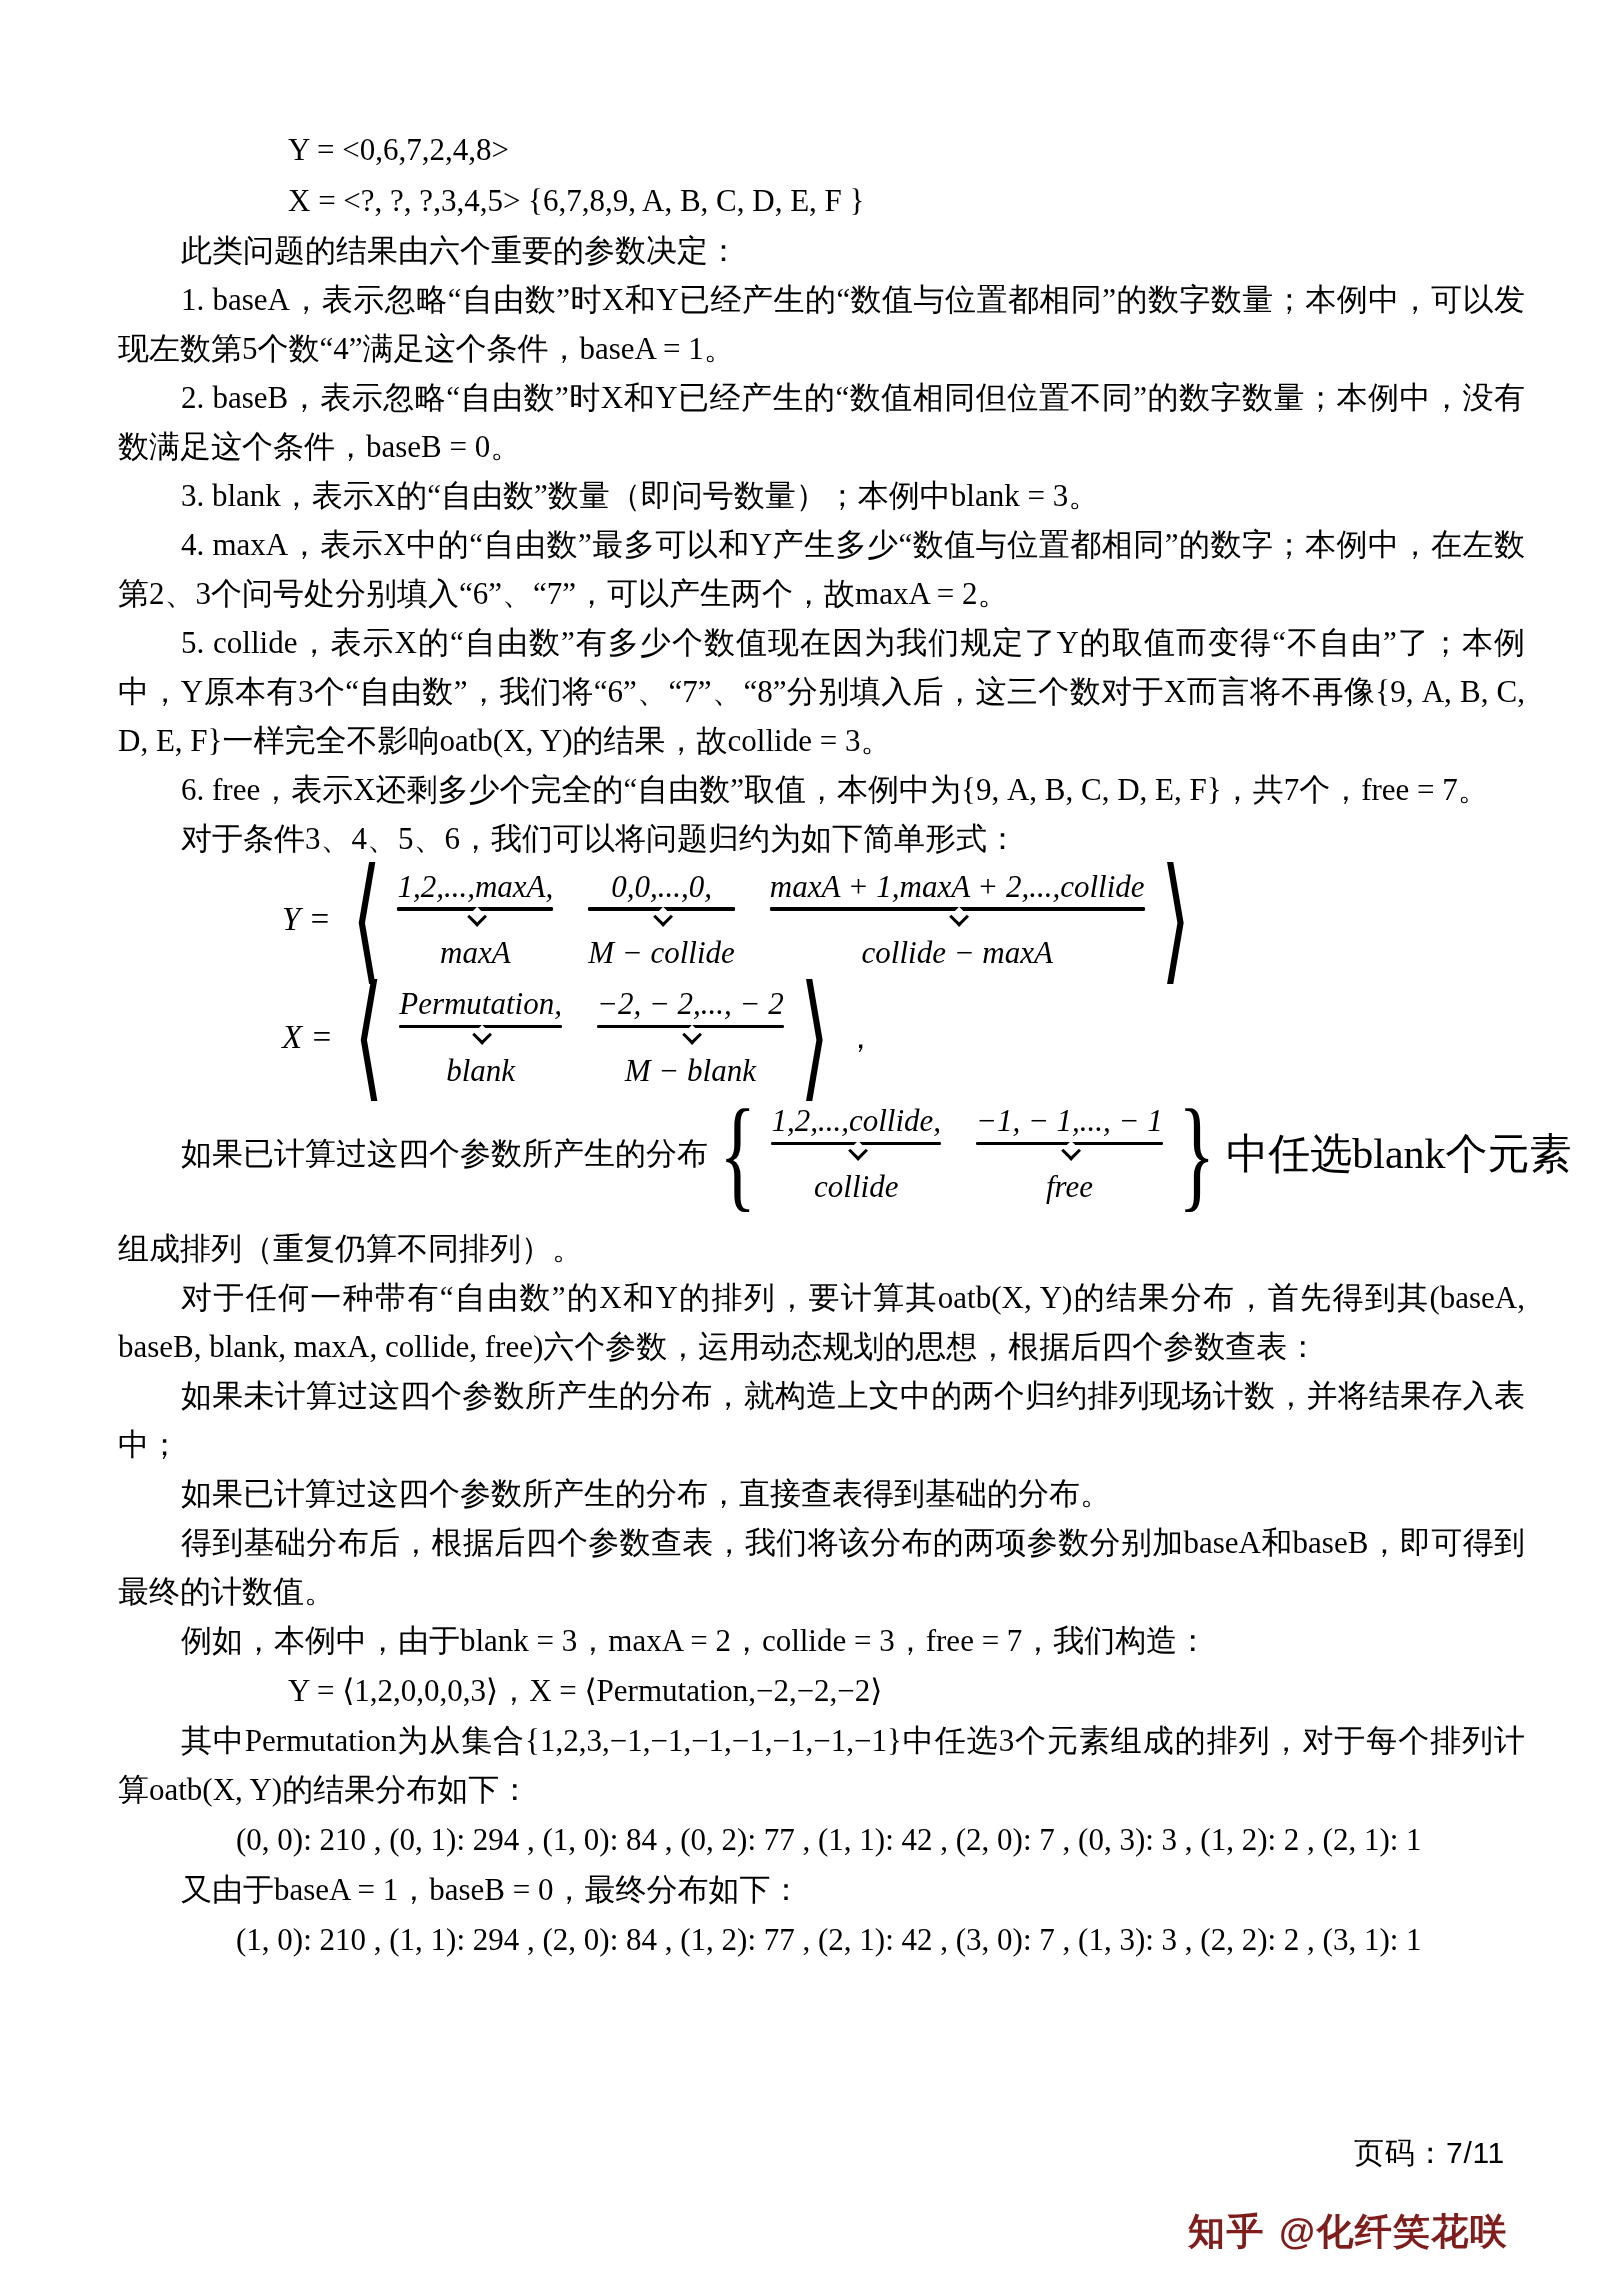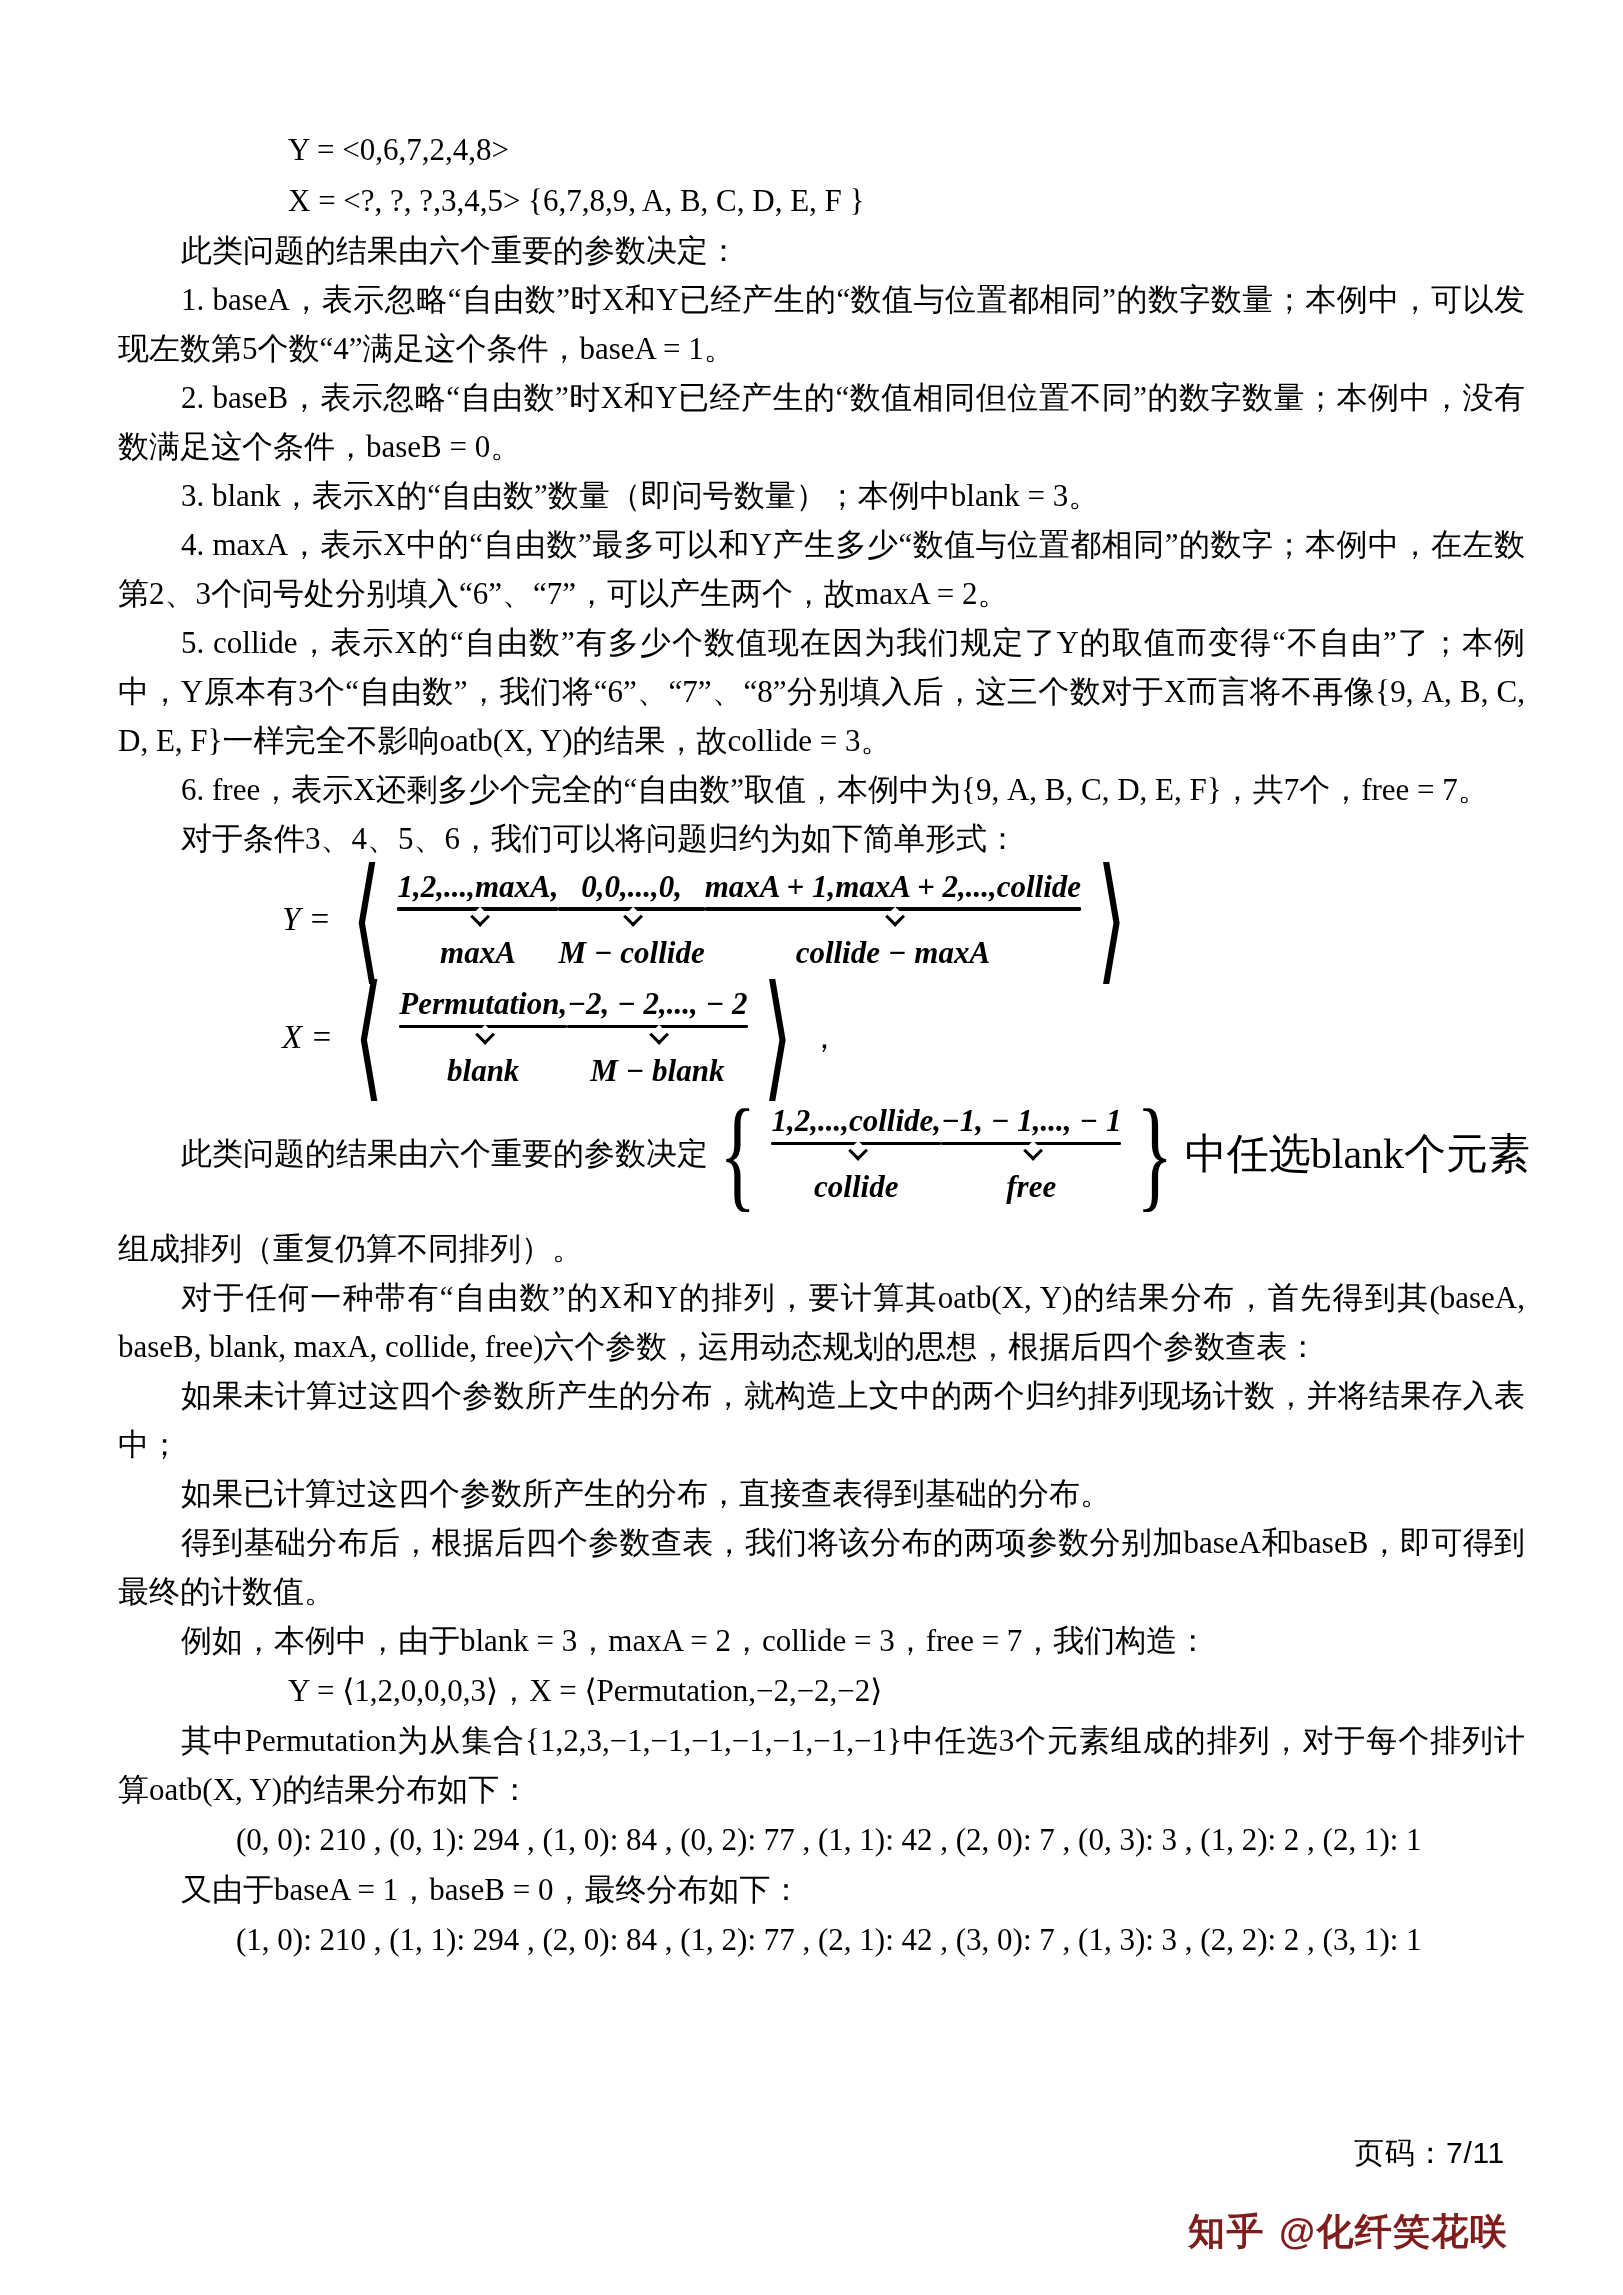--- a/index.html
+++ b/index.html
@@ -64,22 +64,22 @@
     font-size: 105px;
     line-height: 0.72;
     font-weight: 300;
     transform: scaleX(0.55);
     font-family: "Liberation Serif", serif;
   }
   .angle-tall { font-size: 137px; }
   .brace-row {
     display: flex;
     align-items: flex-start;
+    gap: 35px;
     padding: 0 3.9px;
-    font-weight: bold;
   }
   .ub {
     display: flex;
     flex-direction: column;
     align-items: center;
   }
   .ub-top {
     font-style: italic;
     font-size: 31px;
     white-space: nowrap;
@@ -221,21 +221,21 @@
           <span class="ub-top">−2, − 2,..., − 2</span>
           <span class="ub-brace"></span>
           <span class="ub-bot">M − blank</span>
         </span>
       </span>
       <span class="angle angle-tall">⟩</span>
       <span class="comma-after">，</span>
     </div>
 
     <div class="mathblock" style="padding-left:63px;margin-top:15.7px;">
-      <span class="inline-lead">此类问题的结果由六个重要的参数决定</span>
+      <span class="inline-lead">如果已计算过这四个参数所产生的分布</span>
       <span class="curly">{</span>
       <span class="brace-row">
         <span class="ub">
           <span class="ub-top">1,2,...,collide,</span>
           <span class="ub-brace"></span>
           <span class="ub-bot">collide</span>
         </span>
         <span class="ub">
           <span class="ub-top">−1, − 1,..., − 1</span>
           <span class="ub-brace"></span>

